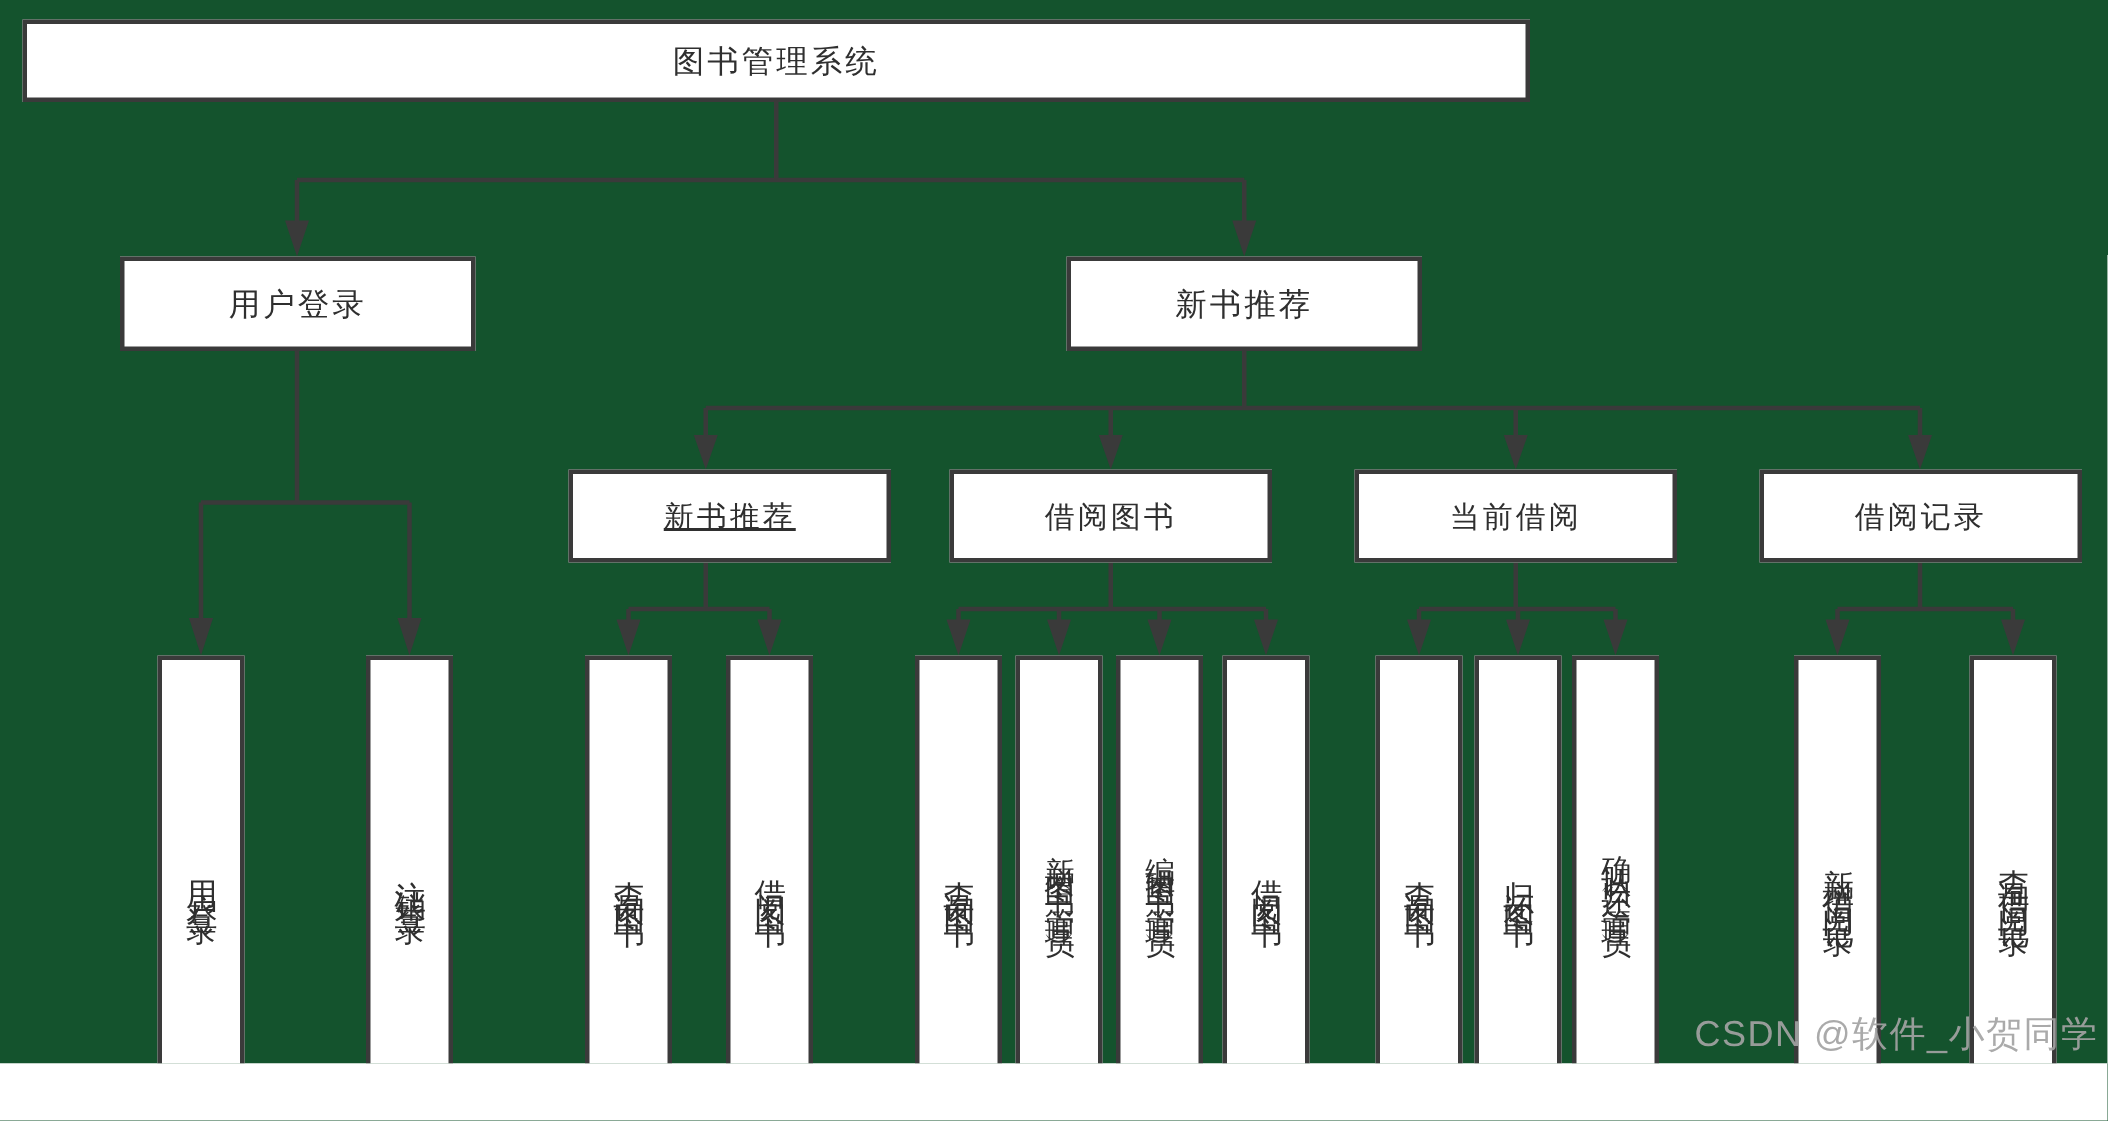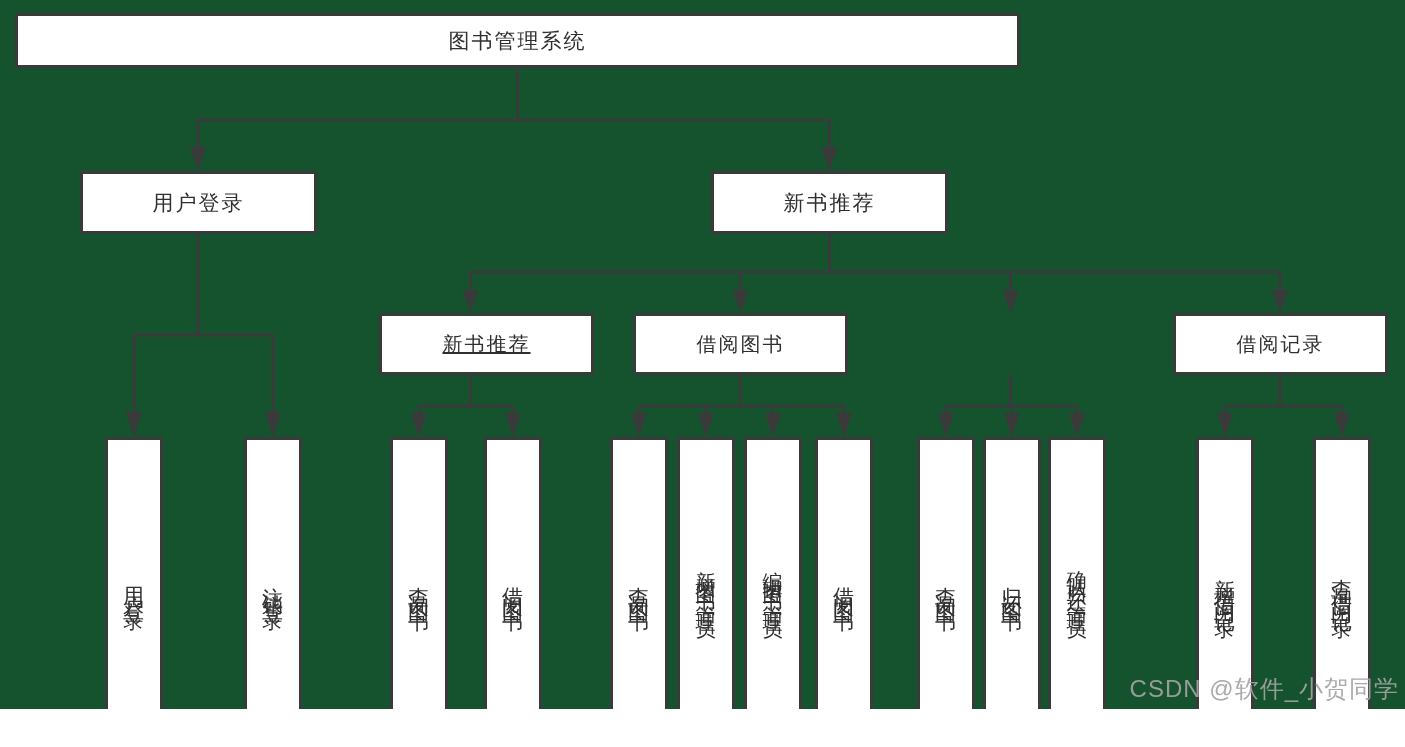--- a/index.html
+++ b/index.html
@@ -124,20 +124,21 @@
     </g>
   </svg>
 
   <div class="node node-root">图书管理系统</div>
 
   <div class="node node-l2 p1">用户登录</div>
   <div class="node node-l2 p2">新书推荐</div>
 
   <div class="node node-l3 c1">新书推荐</div>
   <div class="node node-l3 c2">借阅图书</div>
+  <div class="node node-l3 c3">当前借阅</div>
   <div class="node node-l3 c4">借阅记录</div>
 
   <div class="node leaf x1">用户登录</div>
   <div class="node leaf x2">注销登录</div>
 
   <div class="node leaf x3">查询图书</div>
   <div class="node leaf x4">借阅图书</div>
 
   <div class="node leaf x5">查询图书</div>
   <div class="node leaf x6 long">新增图书（管理员）</div>

